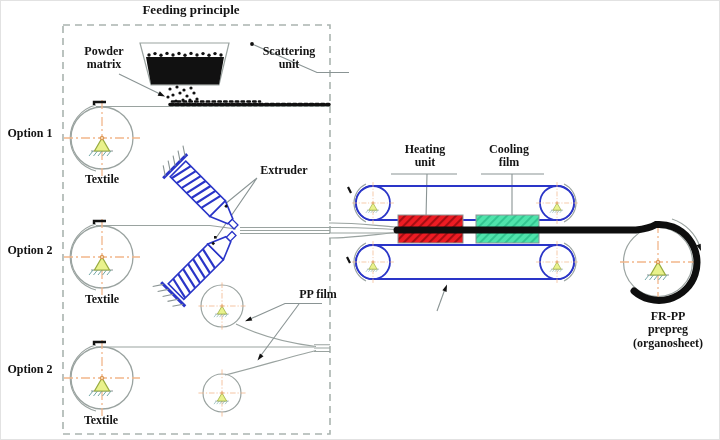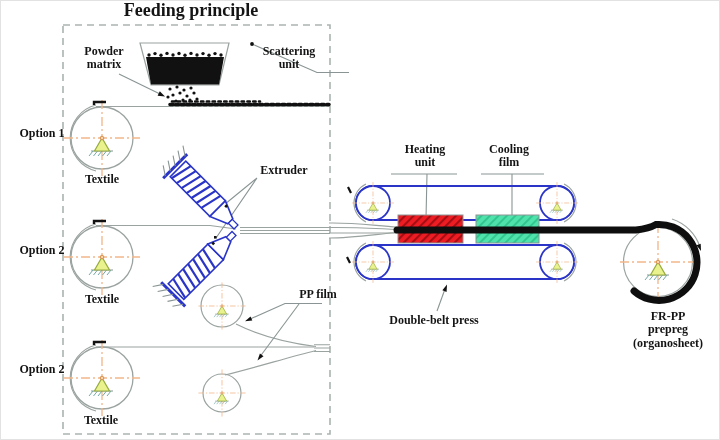--- a/index.html
+++ b/index.html
@@ -1,22 +1,22 @@
 <!DOCTYPE html>
 <html><head>
 <meta charset="utf-8">
 <style>
   html,body{margin:0;padding:0;background:#fff;}
   #stage{position:relative;width:720px;height:440px;background:#fff;overflow:hidden;
          font-family:"Liberation Serif","DejaVu Serif",serif;box-shadow:inset 0 0 0 1px #e2e2e2;}
   #stage svg{position:absolute;left:0;top:0;}
   .lbl{position:absolute;transform:translate(-50%,-50%);color:#141414;font-weight:700;
        font-size:12px;line-height:1.12;text-align:center;white-space:pre-line;pointer-events:none;}
-  .lbl.title{font-size:18px;}
-  .lbl.left{text-align:left;margin-left:12px;}
+  .lbl.title{font-size:13px;}
+  .lbl.left{text-align:left;}
 </style>
 </head>
 <body>
 
 <div id="stage">
 
 <svg width="720" height="440" viewBox="0 0 720 440">
   <defs>
     <pattern id="hred" width="6" height="6" patternUnits="userSpaceOnUse" patternTransform="rotate(45)">
       <rect width="6" height="6" fill="#ee1c23"></rect>
@@ -194,17 +194,16 @@
 <div class="lbl left" style="left:30px;top:370px;">Option 2</div>
 <div class="lbl" style="left:102px;top:180px;">Textile</div>
 <div class="lbl" style="left:102px;top:300px;">Textile</div>
 <div class="lbl" style="left:101px;top:421px;">Textile</div>
 <div class="lbl" style="left:284px;top:171px;">Extruder</div>
 <div class="lbl" style="left:298px;top:295px;margin-left:20px;">PP film</div>
 <div class="lbl" style="left:425px;top:156px;">Heating
 unit</div>
 <div class="lbl" style="left:509px;top:156px;">Cooling
 film</div>
-<div class="lbl" style="left:434px;top:321px;">Double-belt press</div>
 <div class="lbl" style="left:668px;top:330px;">FR-PP prepreg
 (organosheet)</div>
 
 </div>
 
 </body></html>

